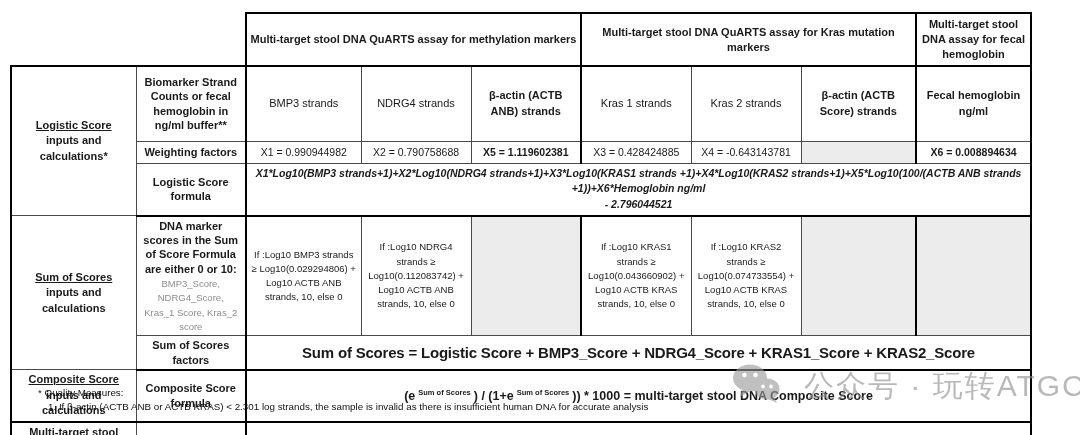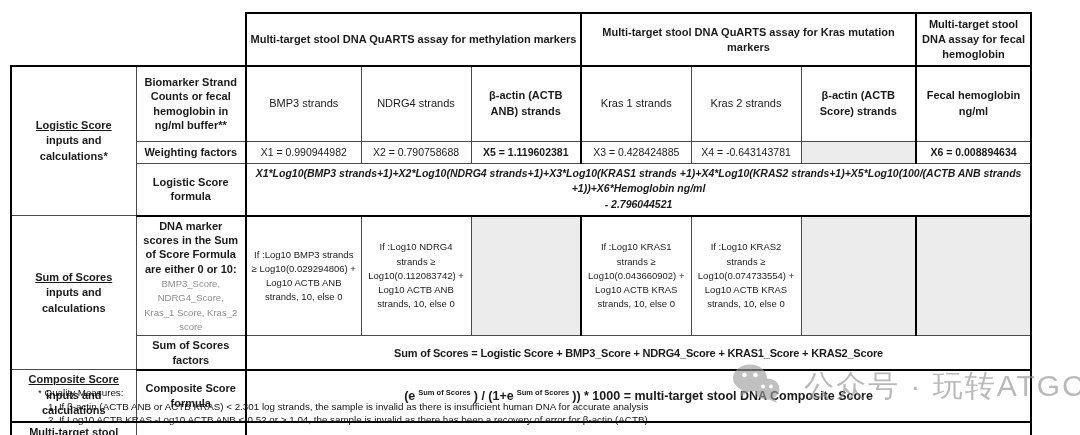--- a/index.html
+++ b/index.html
@@ -28,21 +28,21 @@
   .rt2 { border-right:2px solid #000 !important;font-weight:bold; }
 
   .rowlabel { font-weight:bold; font-size:11px; line-height:1.4; padding:2px 6px; }
   .rowlabel .u { text-decoration:underline; }
   .sublabel { font-weight:bold; font-size:11px; line-height:1.3; padding:2px 5px; }
   .colhead  { font-size:11px; line-height:1.45; }
   .wf  { font-size:10.5px; }
   .grey { background:#ececec; }
   .formula { font-style:italic; font-size:10.5px; line-height:1.5; padding:2px 6px; }
   .marker { font-size:9.5px; line-height:1.5; padding:2px 4px; }
-  .sumline { font-size:11px; letter-spacing:-0.2px; }
+  .sumline { font-size:15px; letter-spacing:-0.2px; }
   .compline { font-size:12.5px;text-align:center; }
   .compline sup { font-size:7.5px; vertical-align:super; letter-spacing:0; padding:0 3px; }
   .detline { font-weight:bold; font-size:11px; }
   .ref2 { line-height:1.35; }
   .small-grey { font-weight:normal; font-size:9.5px; color:#8d8d8d; }
 
   #footnotes { position:absolute; left:14px; top:386px; font-size:9.8px; line-height:1.4; color:#111;margin-left:24px; }
   #footnotes .fn-indent { padding-left:10px; }
 
   #watermark { position:absolute; left:732px; top:363px; display:flex; align-items:center; gap:24px;
@@ -149,21 +149,20 @@
 
       </td>
       <td class="detline b2 rt2" colspan="7">If the Composite Score &lt;183, result as "Negative; If Composite Score ≥ 183 result as "Positive"</td>
     </tr>
   </tbody>
     </table>
 
   <div id="footnotes">
     <div>* Quality Measures:</div>
     <div class="fn-indent">1. If β-actin (ACTB ANB or ACTB KRAS)  &lt; 2.301 log  strands, the sample is invalid as there is insufficient human DNA for accurate analysis</div>
-    <div class="fn-indent">2. If Log10 ACTB KRAS -Log10 ACTB ANB &lt;-0.52 or &gt; 1.04, the sample is invalid as there has been a recovery of error for β-actin (ACTB)</div>
   </div>
 
   <div id="watermark">
     <span>
       <svg width="48" height="42" viewBox="0 0 48 42">
         <ellipse cx="18" cy="15" rx="17" ry="13.5" fill="#9a9a9a"></ellipse>
         <path d="M10 26 L8 34 L18 28 Z" fill="#9a9a9a"></path>
         <circle cx="12.5" cy="12" r="2.3" fill="#ffffff"></circle>
         <circle cx="23.5" cy="12" r="2.3" fill="#ffffff"></circle>
         <ellipse cx="35" cy="26" rx="12.5" ry="10.5" fill="#9a9a9a"></ellipse>

